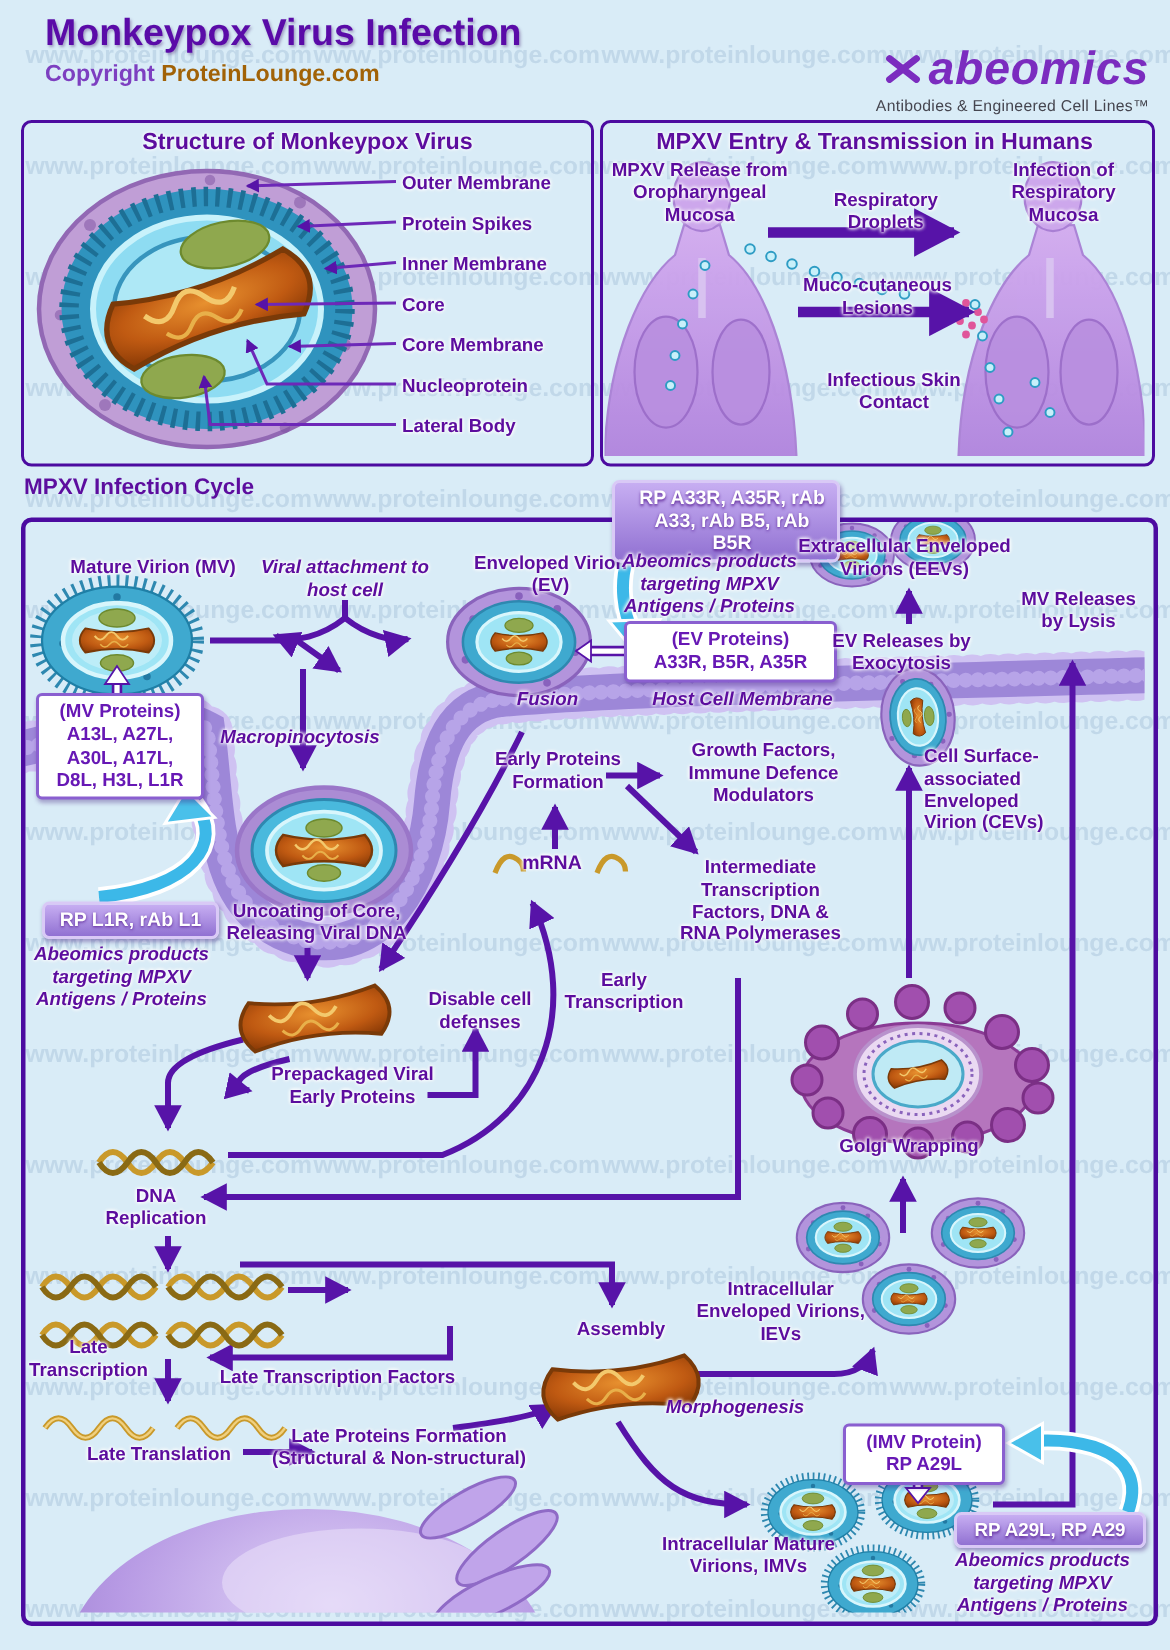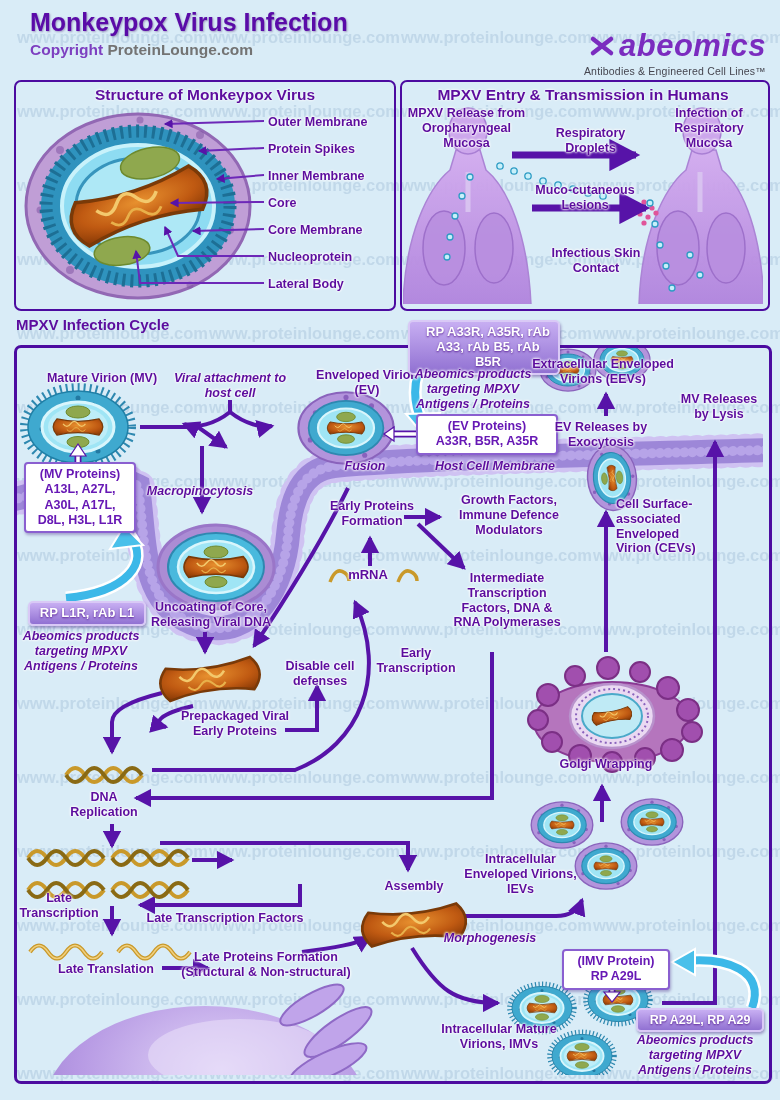--- a/index.html
+++ b/index.html
@@ -17,21 +17,21 @@
   .pbox{position:absolute;background:linear-gradient(180deg,#c7aef2,#9171d2);border:2px solid #d9c9f6;border-radius:5px;
         color:#fff;font-weight:bold;text-align:center;font-size:13px;line-height:1.15;padding:3px 4px;
         text-shadow:0 1px 2px rgba(80,20,140,.85);box-shadow:1px 2px 3px rgba(60,20,120,.4);z-index:4;}
   .wbox{position:absolute;background:#fff;border:2px solid #8a5fd0;border-radius:4px;color:#6718b5;font-weight:bold;
         text-align:center;font-size:12.5px;line-height:1.22;padding:3px 4px;
         box-shadow:1px 2px 3px rgba(60,20,120,.35);z-index:4;}
   .title{position:absolute;left:30px;top:8px;font-size:25px;font-weight:bold;color:#5a0ba8;z-index:4;
         text-shadow:1px 1px 2px rgba(90,60,130,.45);}
   .copyline{position:absolute;left:30px;top:41px;font-size:15.5px;z-index:4;}
   .copyline .pre{color:#7d3fc0;font-weight:bold;}
-  .copyline .site{color:#737373;font-weight:bold;}
+  .copyline .site{color:#a16207;font-weight:bold;}
   .logo{position:absolute;right:14px;top:28px;z-index:4;text-align:left;}
   .logo-row{display:flex;align-items:center;justify-content:flex-end;gap:4px;}
   .logo-text{font-size:31px;font-style:italic;font-weight:600;color:#7b2cbf;letter-spacing:.5px;}
   .logo-tag{font-size:10.5px;color:#45454f;margin-top:1px;letter-spacing:.2px;}
   .ptitle{position:absolute;font-size:15.5px;font-weight:bold;color:#5c0d9e;text-align:center;z-index:4;
         text-shadow:0 0 3px #fff,0 0 2px #fff;}
   .heading{position:absolute;left:16px;top:316px;font-size:15px;font-weight:bold;color:#5c0d9e;z-index:4;}
 </style>
 </head>
 <body>

